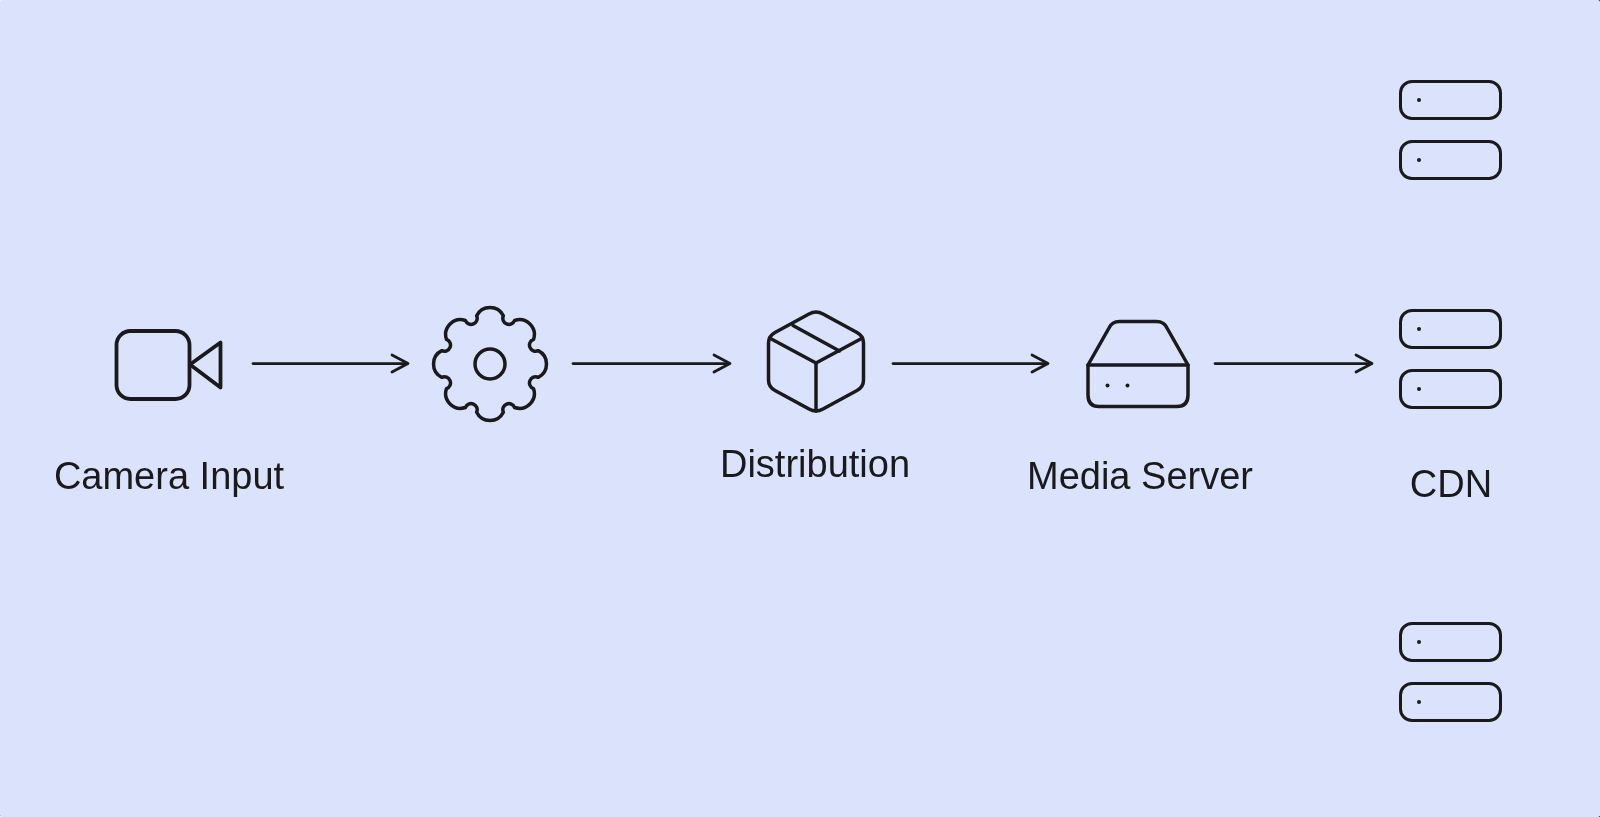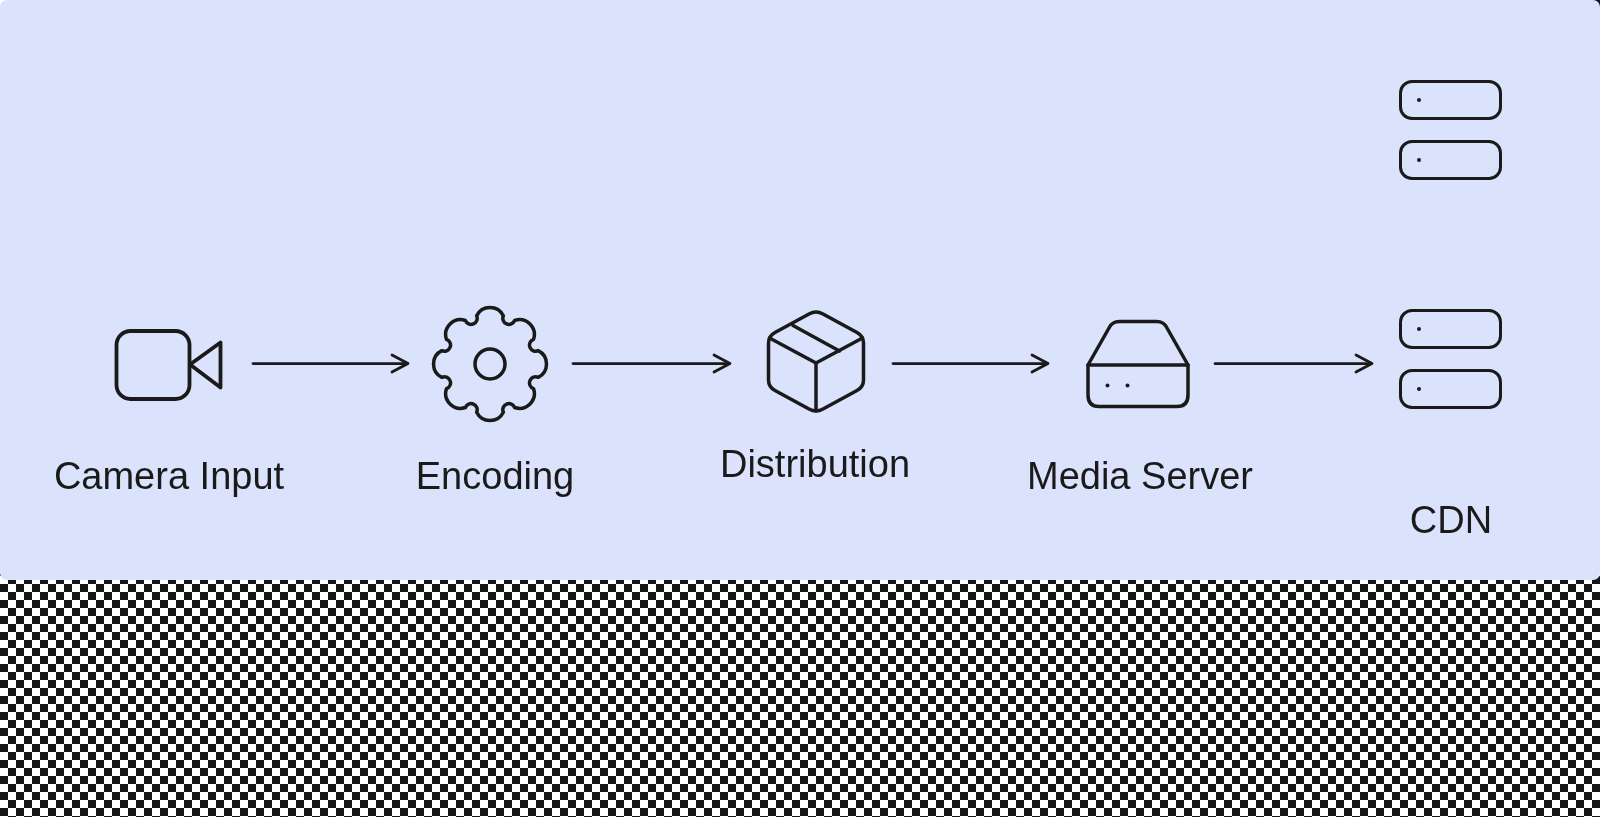--- a/index.html
+++ b/index.html
@@ -11,23 +11,23 @@
   body {
     
     background: repeating-conic-gradient(#161616 0% 25%, #ffffff 0% 50%) 0 0 / 16px 16px;
     width: 1600px;
     height: 817px;
     overflow: hidden;
   }
   .canvas {
     position: relative;
     width: 1600px;
-    height: 580px;
+    height: 817px;
     background: #dbe3fc;
-    border-radius: 7px;
+    border-radius: 2px;
     overflow: hidden;
   }
   .icon-abs { position: absolute; }
   .node-label {
     position: absolute;
     transform: translateX(-50%);
     font-size: 38px;
     line-height: 40px;
     color: #1a1a1a;
     white-space: nowrap;
@@ -102,21 +102,20 @@
              A14.9 14.9 0 0 1 13.35 -48.18 A6.1 6.1 0 1 0 24.62 -43.52
              A14.9 14.9 0 0 1 43.52 -24.62 A6.1 6.1 0 1 0 48.18 -13.36
              A14.9 14.9 0 0 1 48.18 13.36  A6.1 6.1 0 1 0 43.52 24.62
              A14.9 14.9 0 0 1 24.62 43.52  A6.1 6.1 0 1 0 13.35 48.18
              A14.9 14.9 0 0 1 -13.35 48.18 A6.1 6.1 0 1 0 -24.62 43.52
              A14.9 14.9 0 0 1 -43.52 24.62 A6.1 6.1 0 1 0 -48.18 13.36
              A14.9 14.9 0 0 1 -48.18 -13.36 A6.1 6.1 0 1 0 -43.52 -24.62
              A14.9 14.9 0 0 1 -24.62 -43.52 A6.1 6.1 0 1 0 -13.35 -48.18 Z"></path>
     <circle cx="0" cy="0" r="15"></circle>
   </svg>
-  <div class="node-label" style="left:495px; top:456px;">Encoding</div>
 
   <svg class="icon-abs" style="left:766px; top:307px;" width="100" height="110" viewBox="0 0 100 110" fill="none" stroke="#1a1a1a" stroke-width="3.5" stroke-linecap="round" stroke-linejoin="round">
     <path d="M43 7 Q50 3 57 7 L91 25.5 Q97.5 29 97.5 36 L97.5 73 Q97.5 80 91 83.5
              L57 102 Q50 106 43 102 L9 83.5 Q2.5 80 2.5 73 L2.5 36 Q2.5 29 9 25.5 Z"></path>
     <path d="M27 18.5 L73.5 44"></path>
     <path d="M3.5 31 L50 56 L96.5 31"></path>
     <path d="M50 56 V104"></path>
   </svg>
   <div class="node-label" style="left:815px; top:444px;">Distribution</div>
 
@@ -148,15 +147,15 @@
 
   <div class="cdn-group grp-bottom">
     <div class="cdn-server">
       <span class="led"></span>
     </div>
     <div class="cdn-server">
       <span class="led"></span>
     </div>
   </div>
 
-  <div class="node-label" style="left:1451px; top:464px;margin-top:36px;">CDN</div>
+  <div class="node-label" style="left:1451px; top:464px;">CDN</div>
 
 </div>
 
 </body></html>

